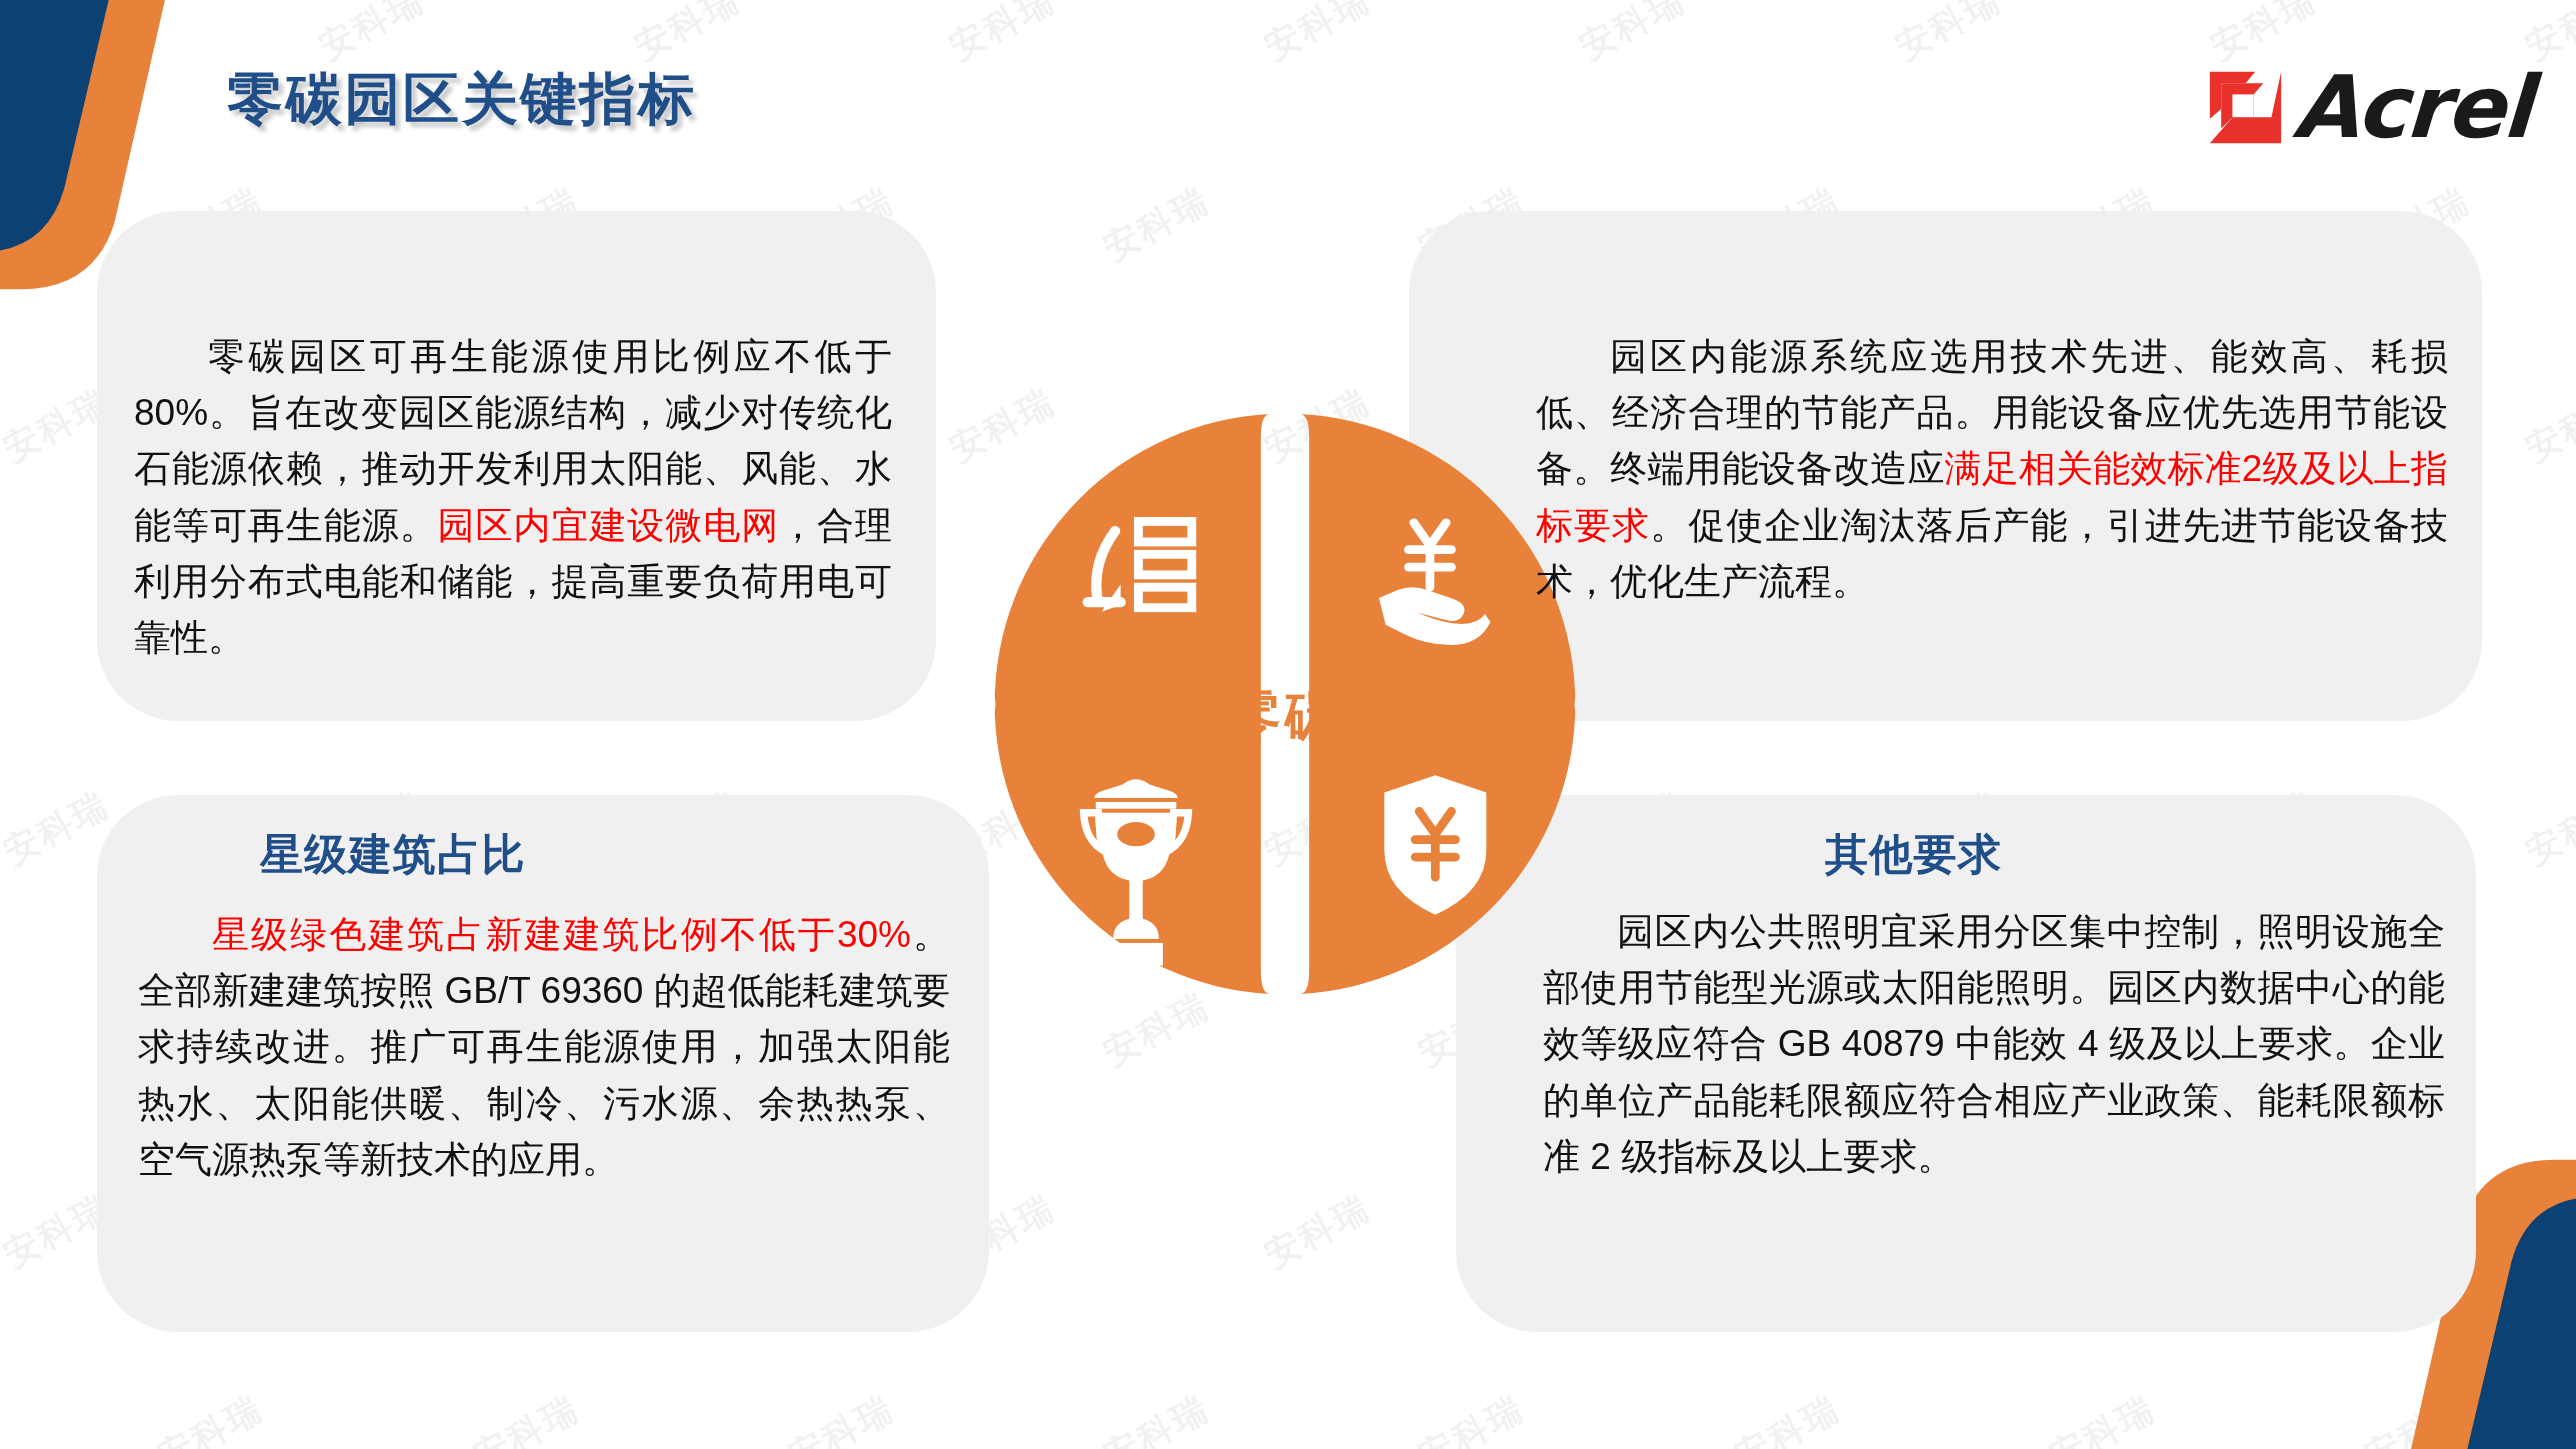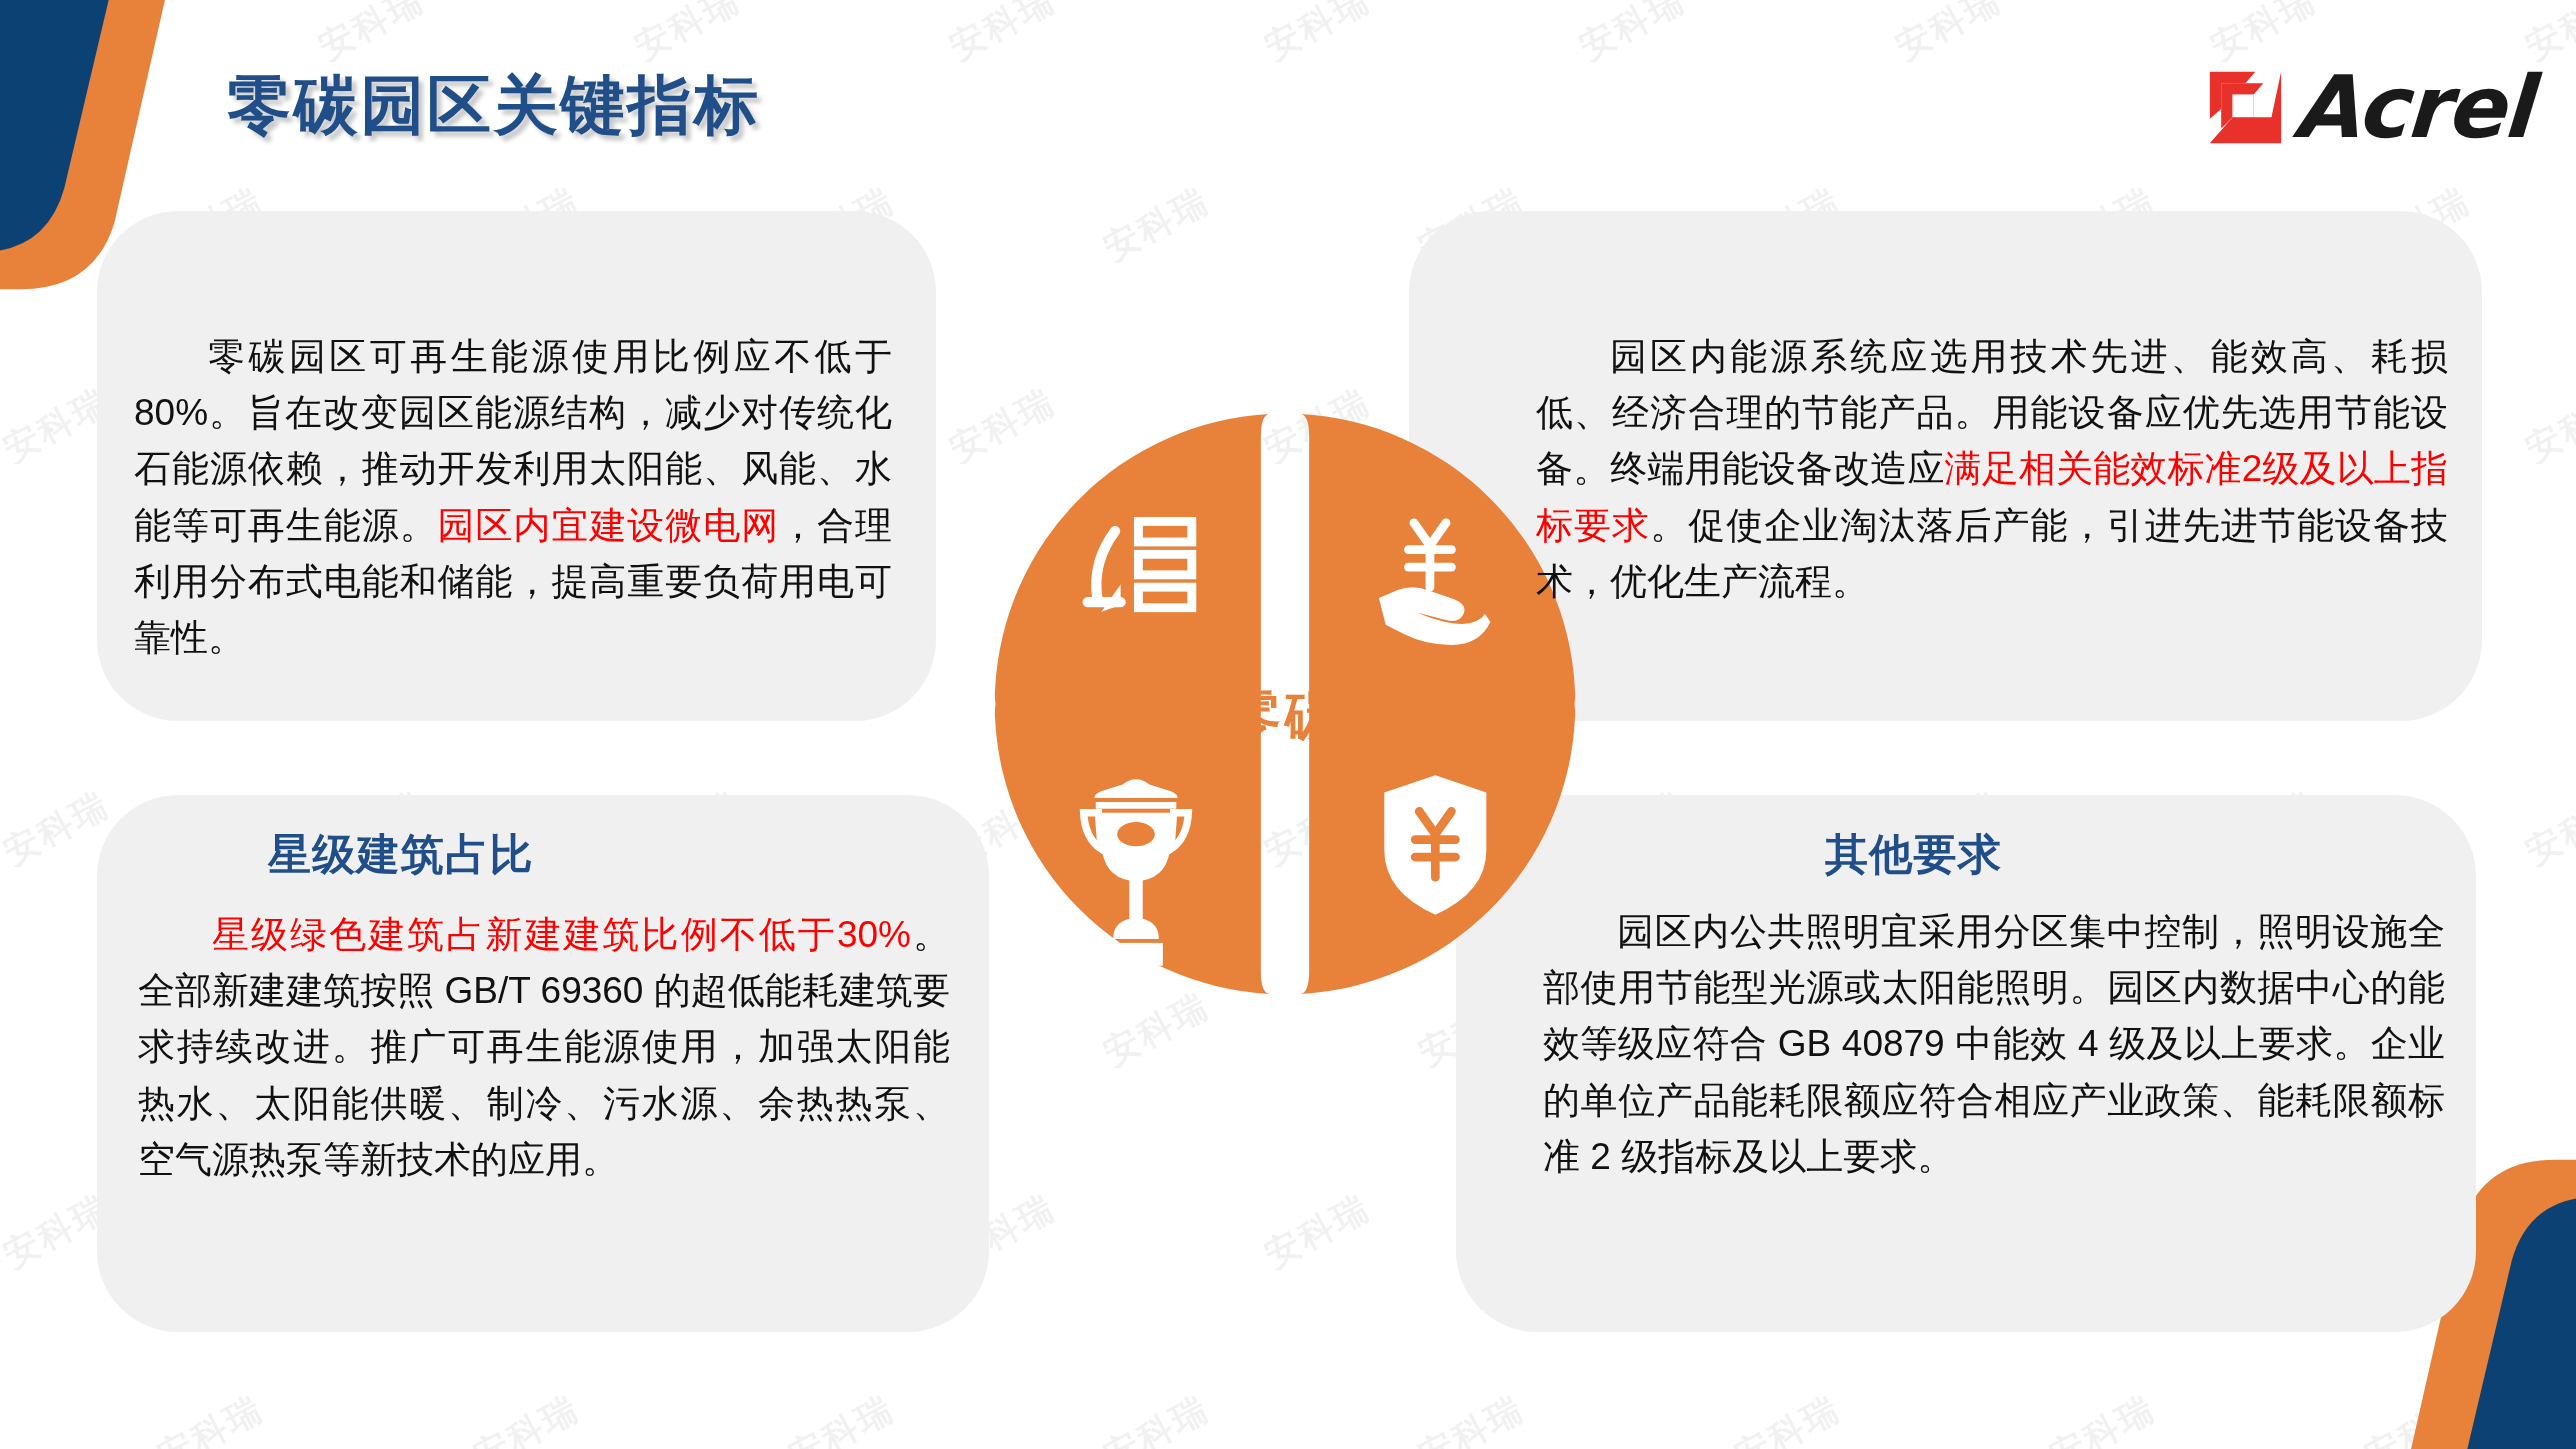--- a/index.html
+++ b/index.html
@@ -25,21 +25,21 @@
     font-family:"DejaVu Sans","Liberation Sans",sans-serif;
   }
 
   
   .corner-tl{position:absolute;left:-201px;top:-241px;width:470px;height:537px;z-index:2;}
   .corner-br{position:absolute;right:-201px;bottom:-241px;width:470px;height:537px;z-index:2;}
 
   
   .title{
     position:absolute;left:227px;top:62px;z-index:6;
-    font-size:64px;font-weight:700;color:#1F4E88;
+    font-size:56px;font-weight:700;color:#1F4E88;
     letter-spacing:2.7px;
     text-shadow:4.7px 4.7px 4px rgba(0,0,0,0.22);
     font-family:"DejaVu Sans","Liberation Sans",sans-serif;
     white-space:nowrap;
   }
 
   
   .logo{position:absolute;right:40px;top:64px;z-index:6;display:flex;align-items:center;gap:14.8px;}
   .logo-mark{width:81px;height:81px;flex:0 0 auto;}
   .logo-word{
@@ -73,21 +73,21 @@
     font-family:Liberation Sans, sans-serif;
   }
   .card-body .hl{color:#ff0000;}
 
   .t-tl{left:215px;top:247px;}
   .b-tl{left:134px;top:329px;width:758px;}
 
   .t-tr{left:1758px;top:247px;}
   .b-tr{left:1536px;top:329px;width:912px;}
 
-  .t-bl{left:268px;top:826px;}
+  .t-bl{left:260px;top:826px;}
   .b-bl{left:138px;top:907px;width:812px;}
 
   .t-br{left:1825px;top:826px;}
   .b-br{left:1543px;top:904px;width:902px;}
 
   
   .donut{position:absolute;left:983px;top:402px;width:604px;height:604px;z-index:4;}
   .donut svg{display:block;}
   .center-word{
     position:absolute;z-index:5;

